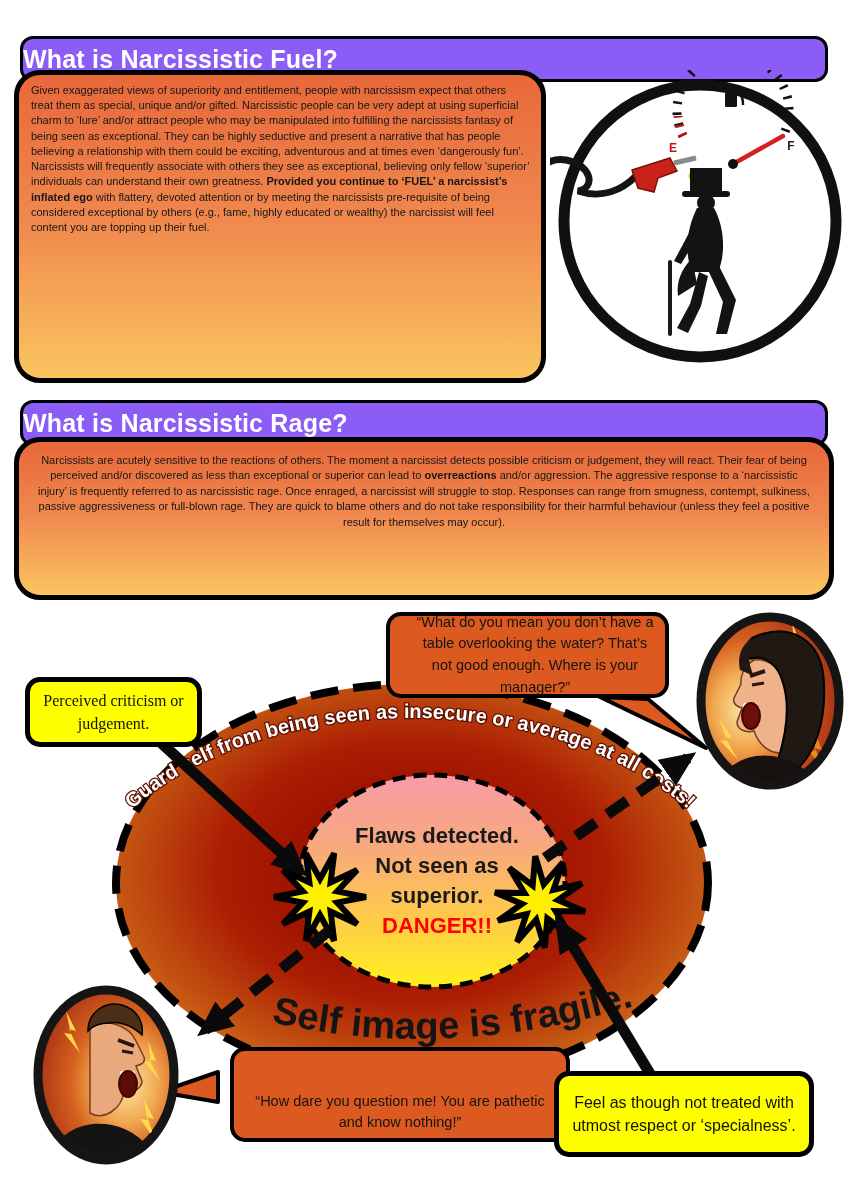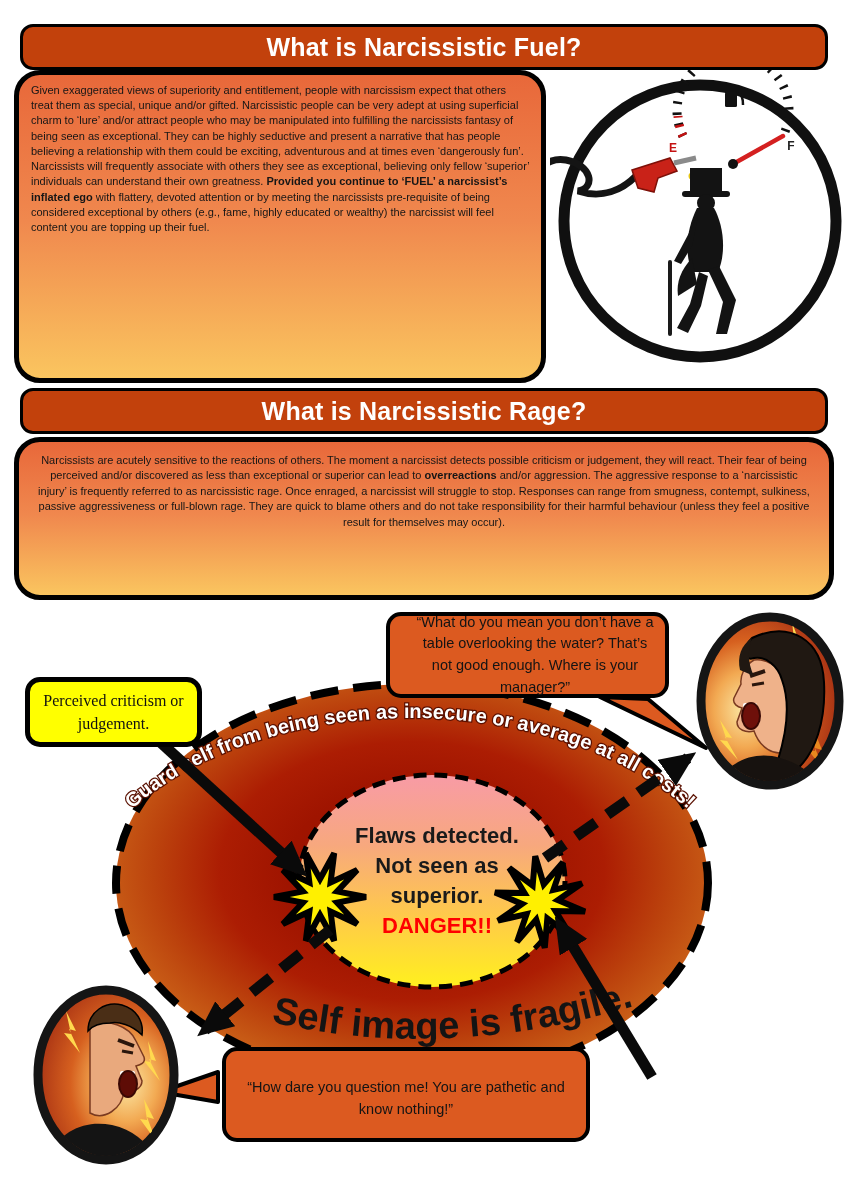--- a/index.html
+++ b/index.html
@@ -1,19 +1,19 @@
 <!DOCTYPE html>
 <html><head>
 <meta charset="utf-8">
 <style>
   html,body{margin:0;padding:0;background:#ffffff;}
   .page{position:relative;width:849px;height:1200px;background:#ffffff;overflow:hidden;
         font-family:"Liberation Sans",sans-serif;color:#161616;}
-  .banner{position:absolute;left:20px;width:802px;height:40px;background:#c2410c;
-          border:3px solid #000;border-radius:13px;display:flex;align-items:center;justify-content:center;}
+  .banner{position:absolute;left:20px;width:802px;height:40px;background:#8b5cf6;
+          border:3px solid #000;border-radius:13px;display:flex;align-items:center;margin-top:12px;}
   .banner span{color:#fff;font-weight:bold;font-size:25px;letter-spacing:.2px;}
   .bubble{position:absolute;border:5px solid #000;border-radius:26px;
           background:linear-gradient(180deg,#E8683A 0%,#F0884E 48%,#FAC55F 100%);box-sizing:border-box;}
   .bubble p{margin:0;padding:8px 10px 8px 12px;font-size:11px;line-height:1.385;white-space:pre-line;}
   #rage-bubble p{text-align:center;padding:11px 16px;line-height:1.4;}
   .bold{font-weight:bold;}
   .speech{position:absolute;background:#DC5A20;border:4px solid #000;border-radius:15px;
           box-sizing:border-box;display:flex;align-items:center;justify-content:center;text-align:center;}
   .speech span{font-size:14.5px;line-height:1.5;color:#141414;padding:4px 8px;}
   .trigger{position:absolute;background:#FFFF00;border:5px solid #000;border-radius:15px;
@@ -194,18 +194,21 @@
       <path d="M 58,44 C 76,34 98,44 104,58 L 112,74 C 114,80 108,82 104,83 L 110,98 C 110,106 100,110 92,108 C 90,126 72,138 58,130 Z" fill="#E9A97D" stroke="#7A3A20" stroke-width="1.5"></path>
       <rect x="88" y="88" width="15" height="5" rx="2" fill="#ffffff"></rect>
       <ellipse cx="96" cy="101" rx="9" ry="13" fill="#5E0C06" stroke="#3A0804" stroke-width="2"></ellipse>
       <path d="M 86,57 L 102,63" stroke="#2A160C" stroke-width="4"></path>
       <path d="M 90,68 L 101,70" stroke="#2A160C" stroke-width="3"></path>
       <path d="M 56,48 C 56,28 74,18 90,22 C 104,26 112,38 110,52 C 100,42 86,38 78,40 C 68,40 61,42 56,48 Z" fill="#4A2E16" stroke="#000" stroke-width="1.5"></path>
       <path d="M 12,185 C 22,150 50,136 80,142 C 106,148 120,164 126,185 Z" fill="#141414"></path>
     </g>
   </svg>
 
-  <div class="speech" id="speech-man" style="left:222px;top:1047px;width:368px;height:95px;align-items:center;">
+  <div class="speech" id="speech-man" style="left:230px;top:1047px;width:340px;height:95px;align-items:flex-end;">
     <span style="padding-top:12px;">“How dare you question me! You are pathetic and know nothing!”</span>
   </div>
 
+  <div class="trigger" id="trigger-right" style="left:554px;top:1071px;width:260px;height:86px;">
+    <span>Feel as though not treated with utmost respect or ‘specialness’.</span>
+  </div>
 
 </div>
 
 </body></html>

